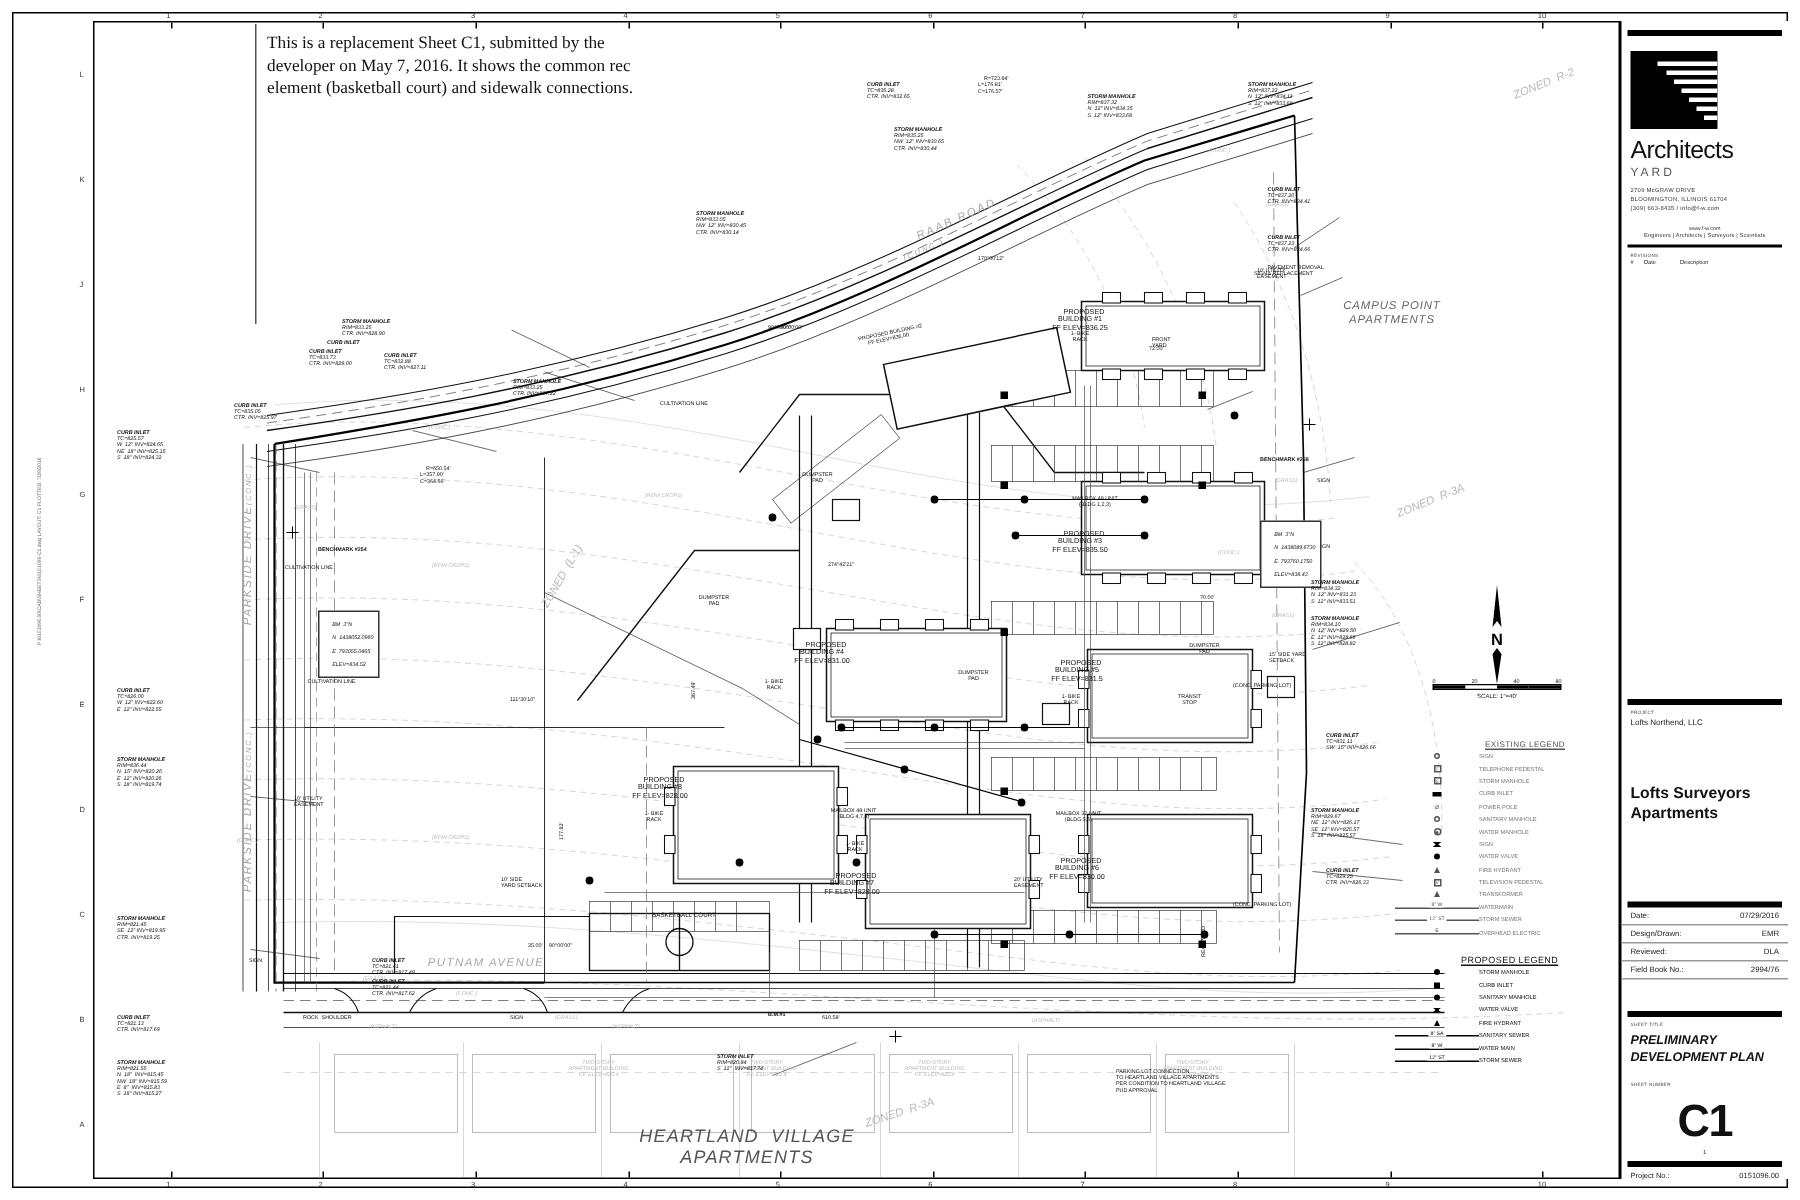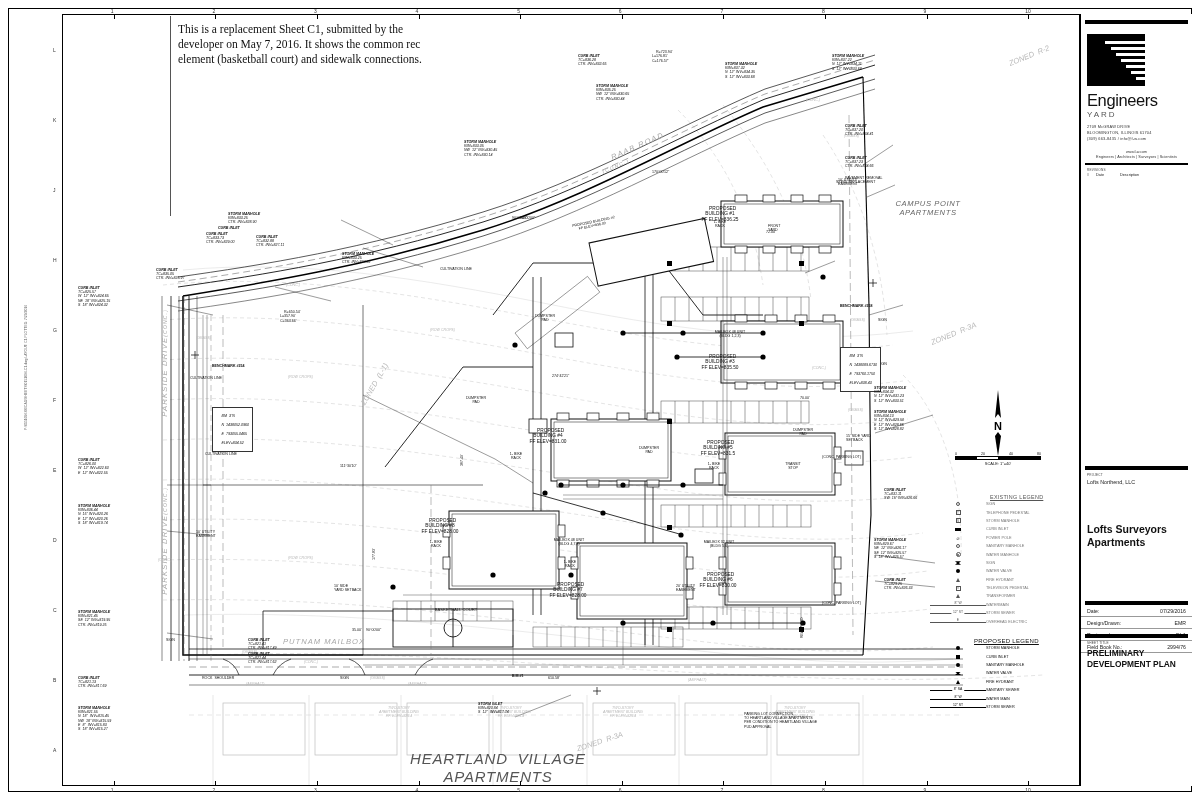--- a/index.html
+++ b/index.html
@@ -672,21 +672,21 @@
 PAD</div>
   <div class="plan-txt t4 ctr" style="left:628px; top:446px; width:42px;">DUMPSTER
 PAD</div>
   <div class="plan-txt t4 ctr" style="left:782px; top:428px; width:42px;">DUMPSTER
 PAD</div>
   <div class="plan-txt t4 ctr" style="left:772px; top:462px; width:42px;">TRANSIT
 STOP</div>
 
   <div class="plan-txt t8 ital ctr" style="left:868px; top:200px; width:120px; color:#666; letter-spacing:.6px;">CAMPUS POINT
 APARTMENTS</div>
-  <div class="plan-txt ital ctr" style="left:408px; top:750px; width:180px; font-size:15px; color:#555; letter-spacing:.8px;">HEARTLAND  VILLAGE
+  <div class="plan-txt ital ctr" style="left:408px; top:750px; width:180px; font-size:12px; color:#555; letter-spacing:.8px;">HEARTLAND  VILLAGE
 APARTMENTS</div>
 
   <div class="plan-txt t4 ctr ghost" style="left:366px; top:706px; width:66px;">TWO-STORY
 APARTMENT BUILDING
 F.F. ELEV=825.4</div>
   <div class="plan-txt t4 ctr ghost" style="left:478px; top:706px; width:66px;">TWO-STORY
 APARTMENT BUILDING
 F.F. ELEV=825.4</div>
   <div class="plan-txt t4 ctr ghost" style="left:590px; top:706px; width:66px;">TWO-STORY
 APARTMENT BUILDING
@@ -697,21 +697,21 @@
 
   <div class="plan-txt t8 ghost2" style="left:596px; top:128px; width:110px; transform:rotate(-24deg); letter-spacing:1.4px;">
     <span>RAAB ROAD</span><br><span style="font-size:5px">(CONC.)</span>
   </div>
   <div class="plan-txt rot90 t8 ghost2" style="left:152px; top:430px; letter-spacing:1.2px;">
     <span>PARKSIDE DRIVE</span><span style="font-size:5px">(CONC.)</span>
   </div>
   <div class="plan-txt rot90 t8 ghost2" style="left:152px; top:608px; letter-spacing:1.2px;">
     <span>PARKSIDE DRIVE</span><span style="font-size:5px">(CONC.)</span>
   </div>
-  <div class="plan-txt t8 ghost2 ctr" style="left:278px; top:638px; width:92px; letter-spacing:1px;">PUTNAM MAILBOX</div>
+  <div class="plan-txt t8 ghost2 ctr" style="left:278px; top:638px; width:92px; letter-spacing:1px;">PUTNAM AVENUE</div>
 
   <div class="plan-txt t8 ghost" style="left:1008px; top:52px; transform:rotate(-22deg);">ZONED  R-2</div>
   <div class="plan-txt t8 ghost" style="left:930px; top:330px; transform:rotate(-22deg);">ZONED  R-3A</div>
   <div class="plan-txt t8 ghost" style="left:352px; top:380px; transform:rotate(-60deg);">ZONED  (L-1)</div>
   <div class="plan-txt t8 ghost" style="left:576px; top:738px; transform:rotate(-18deg);">ZONED  R-3A</div>
 
   <div class="plan-txt t4" style="left:845px; top:176px;">PAVEMENT REMOVAL
 &amp; REPLACEMENT</div>
   <div class="plan-txt t4" style="left:838px; top:178px;">10' UTILITY
 EASEMENT</div>
@@ -1016,21 +1016,21 @@
     <div id="logo">
       <div class="stripe" style="top:7px;  width:40px;"></div>
       <div class="stripe" style="top:13px; width:34px;"></div>
       <div class="stripe" style="top:19px; width:29px;"></div>
       <div class="stripe" style="top:25px; width:24px;"></div>
       <div class="stripe" style="top:31px; width:19px;"></div>
       <div class="stripe" style="top:37px; width:14px;"></div>
       <div class="stripe" style="top:43px; width:9px;"></div>
     </div>
 
-    <div class="brand">Engineers</div>
+    <div class="brand">Architects</div>
     <div class="brand-sub">YARD</div>
     <div class="addr">
       <div>2709 McGRAW DRIVE</div>
       <div>BLOOMINGTON, ILLINOIS  61704</div>
       <div>(309) 663-8435 / info@f-w.com</div>
     </div>
     <div class="web">www.f-w.com</div>
     <div class="disc">Engineers | Architects | Surveyors | Scientists</div>
 
     <div class="tb-bar thin" style="margin-top:4px;"></div>
@@ -1067,25 +1067,37 @@
       <div class="tb-row">
         <span>Reviewed:</span>
           <span>DLA</span>
       </div>
       <div class="tb-row">
         <span>Field Book No.:</span>
           <span>2994/76</span>
       </div>
     </div>
 
-    <div style="position:absolute; left:0; right:0; top:620px;">
+    <div style="position:absolute; left:0; right:0; top:660px;font-style:italic;">
       <div class="tb-bar"></div>
       <div class="tb-sect">
         <div class="tb-cap">SHEET TITLE</div>
         <div class="sheet-title" style="margin-top:3px;">
           <span>PRELIMINARY</span><br><span>DEVELOPMENT PLAN</span>
         </div>
       </div>
     </div>
 
+    <div style="position:absolute; left:0; right:0; top:704px;">
+      <div class="tb-sect">
+        <div class="tb-cap">SHEET NUMBER</div>
+        <div class="sheet-num" style="margin-top:6px;">C1</div>
+        <div class="sheet-sub">1</div>
+      </div>
+      <div class="tb-bar" style="margin-top:4px;"></div>
+      <div class="tb-foot">
+        <span>Project No.:</span>
+          <span>0151096.00</span>
+      </div>
+    </div>
   </div>
 
 </div>
 
 </body></html>

